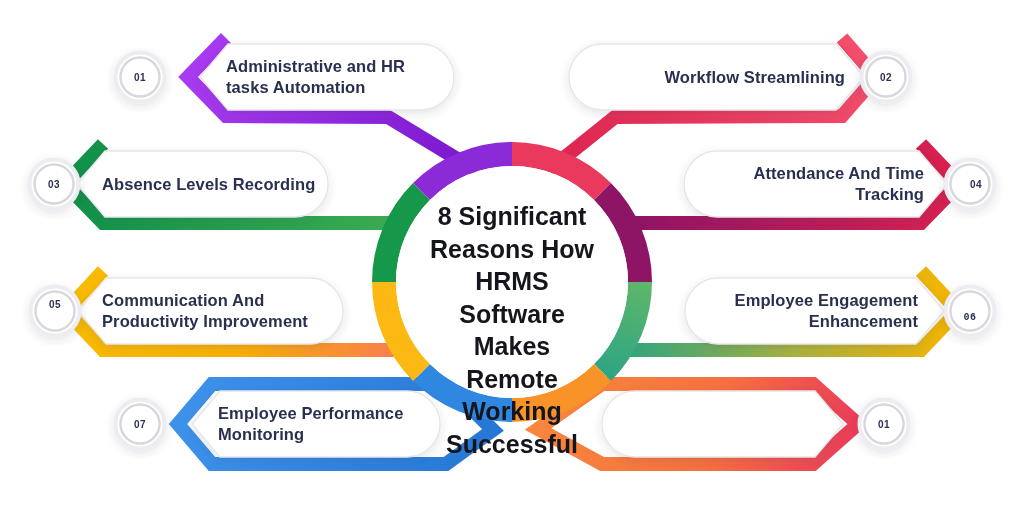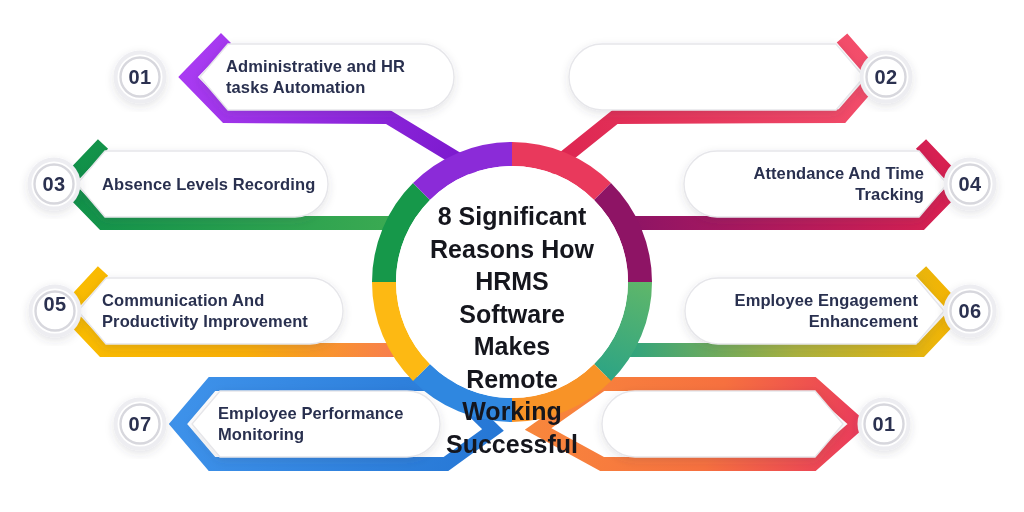--- a/index.html
+++ b/index.html
@@ -9,21 +9,21 @@
   }
   .stage svg{position:absolute;left:0;top:0;}
   .label{
     position:absolute;display:flex;align-items:center;
     font-weight:bold;font-size:16.5px;line-height:1.27;color:#29304F;
     letter-spacing:.1px;
   }
   .label.right{justify-content:flex-end;text-align:right;}
   .num{
     position:absolute;width:40px;height:40px;display:flex;align-items:center;justify-content:center;
-    font-weight:bold;font-size:20px;color:#2B3150;letter-spacing:.5px;border-radius:18px;
+    font-weight:bold;font-size:10px;color:#2B3150;letter-spacing:.5px;border-radius:18px;
   }
   .center-title{
     position:absolute;left:426px;top:200px;width:172px;
     text-align:center;font-weight:bold;font-size:25px;line-height:1.3;color:#15161D;
   }
 </style>
 </head>
 <body>
 
 <div class="stage">
@@ -142,26 +142,27 @@
         <circle cx="884" cy="424" r="19.5" fill="#fff" stroke="#D7D7DD" stroke-width="2.4"></circle>
       </g>
     </g>
   </svg>
 
   <div class="center-title">8 Significant Reasons How HRMS Software Makes Remote Working Successful</div>
 
   <div class="num" style="left:120px;top:57px;">01</div>
   <div class="num" style="left:866px;top:57px;">02</div>
   <div class="num" style="left:34px;top:164px;">03</div>
-  <div class="num" style="left:950px;top:164px;">04</div>
+  <div class="num" style="left:950px;top:164px;padding-left:6px;">04</div>
   <div class="num" style="left:35px;top:284px;">05</div>
-  <div class="num" style="left:950px;top:291px;">06</div>
+  <div class="num" style="left:950px;top:297px;font-family:Liberation Mono, monospace;">06</div>
   <div class="num" style="left:120px;top:404px;">07</div>
   <div class="num" style="left:864px;top:404px;">01</div>
 
   <div class="label" style="left:226px;top:44px;width:212px;height:66px;">Administrative and HR tasks Automation</div>
+  <div class="label right" style="left:585px;top:44px;width:260px;height:66px;">Workflow Streamlining</div>
   <div class="label" style="left:102px;top:151px;width:222px;height:66px;">Absence Levels Recording</div>
   <div class="label right" style="left:692px;top:151px;width:232px;height:66px;">Attendance And Time Tracking</div>
   <div class="label" style="left:102px;top:278px;width:246px;height:66px;">Communication And Productivity Improvement</div>
   <div class="label" style="left:218px;top:391px;width:225px;height:66px;">Employee Performance Monitoring</div>
   <div class="label right" style="left:692px;top:278px;width:226px;height:66px;">Employee Engagement Enhancement</div>
 
 </div>
 
 </body></html>

